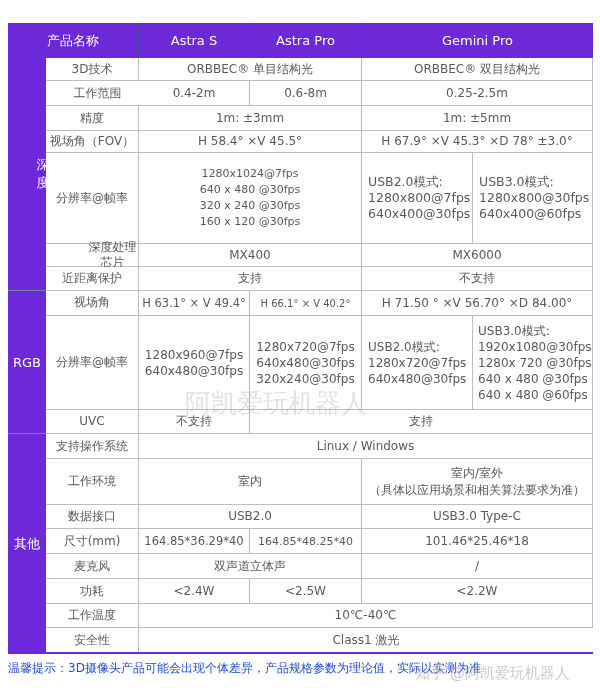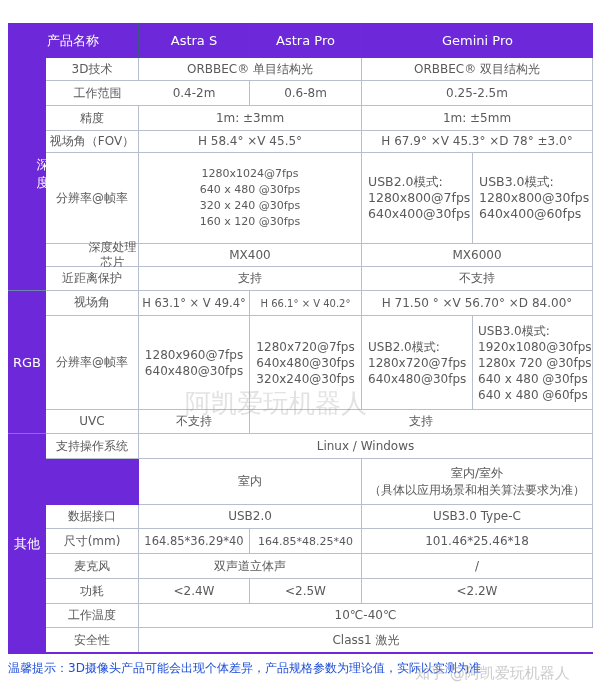--- a/index.html
+++ b/index.html
@@ -84,20 +84,21 @@
 640 x 480 @30fps
 640 x 480 @60fps</div>
 
   <div class="cell" style="left:38px;top:387px;width:93px;height:24px;">UVC</div>
   <div class="cell" style="left:131px;top:387px;width:111px;height:24px;">不支持</div>
   <div class="cell" style="left:242px;top:387px;width:343px;height:24px;">支持</div>
 
   <div class="cell" style="left:38px;top:411px;width:93px;height:25px;">支持操作系统</div>
   <div class="cell" style="left:131px;top:411px;width:454px;height:25px;">Linux / Windows</div>
 
+  <div class="cell" style="left:38px;top:436px;width:93px;height:46px;">工作环境</div>
   <div class="cell" style="left:131px;top:436px;width:223px;height:46px;">室内</div>
   <div class="cell" style="left:354px;top:436px;width:231px;height:46px;line-height:17px;">室内/室外
 （具体以应用场景和相关算法要求为准）</div>
 
   <div class="cell" style="left:38px;top:482px;width:93px;height:24px;">数据接口</div>
   <div class="cell" style="left:131px;top:482px;width:223px;height:24px;">USB2.0</div>
   <div class="cell" style="left:354px;top:482px;width:231px;height:24px;">USB3.0 Type-C</div>
 
   <div class="cell" style="left:38px;top:506px;width:93px;height:25px;">尺寸(mm)</div>
   <div class="cell" style="left:131px;top:506px;width:111px;height:25px;font-size:11.5px;">164.85*36.29*40</div>

